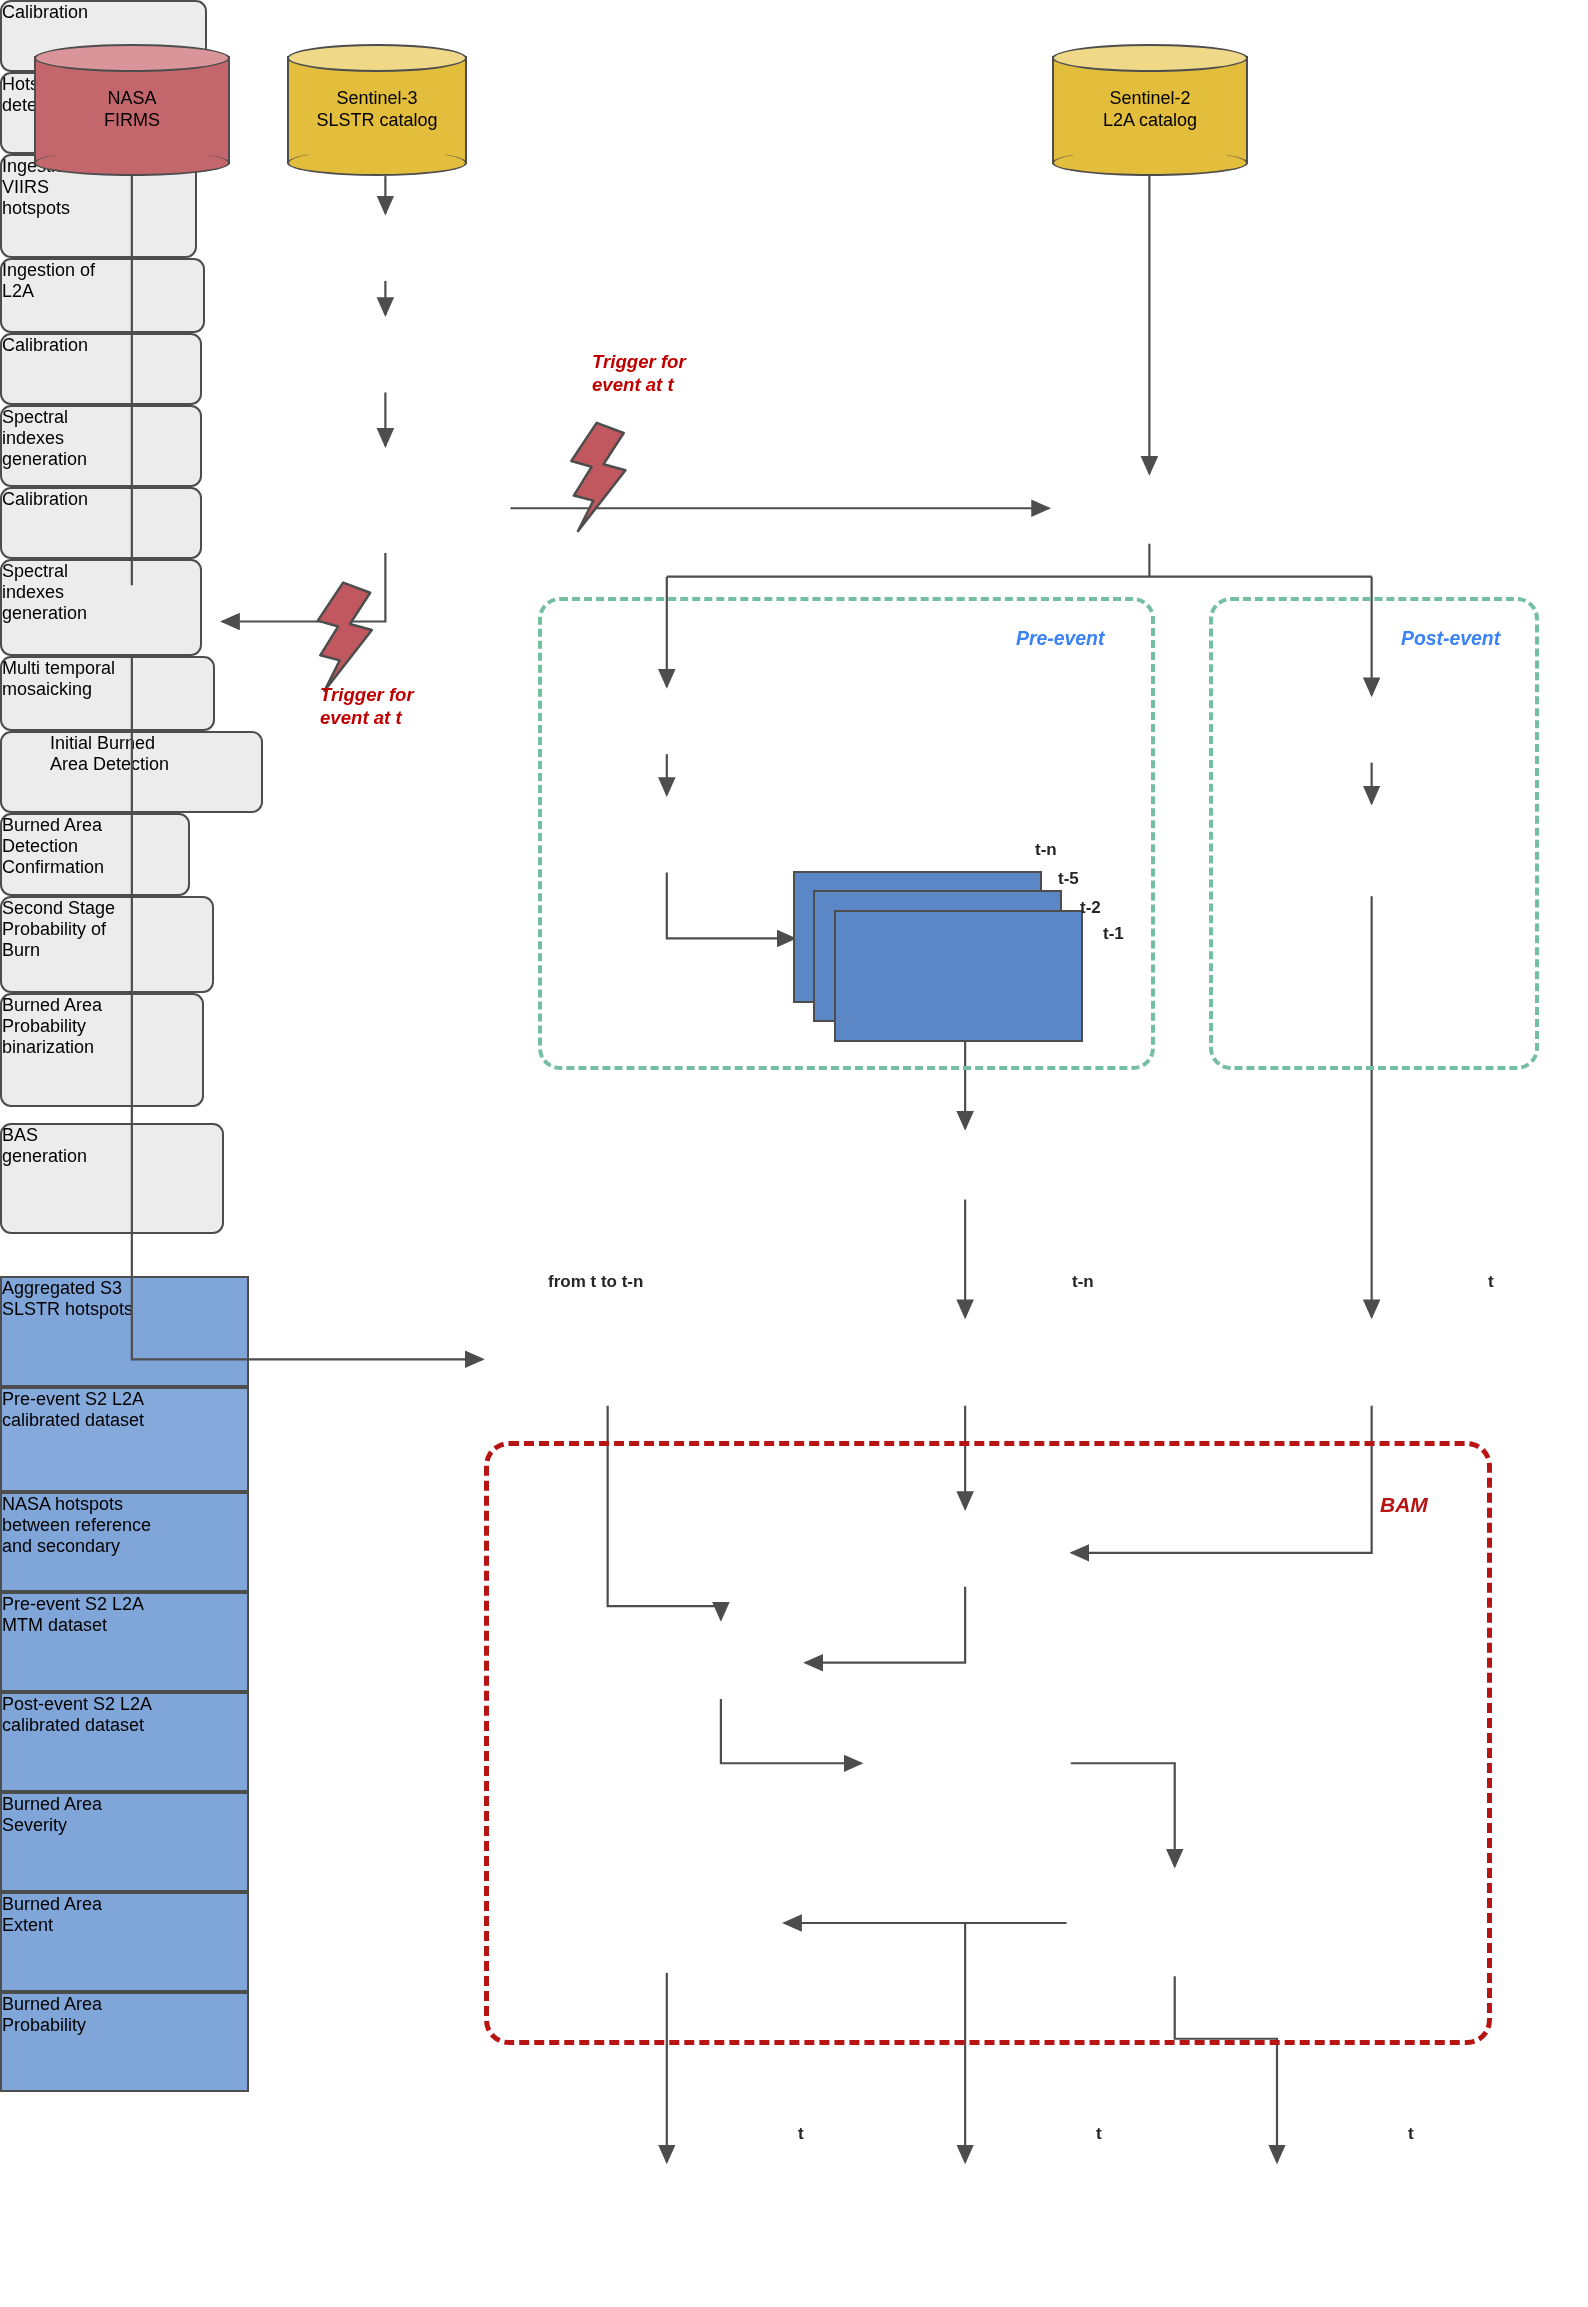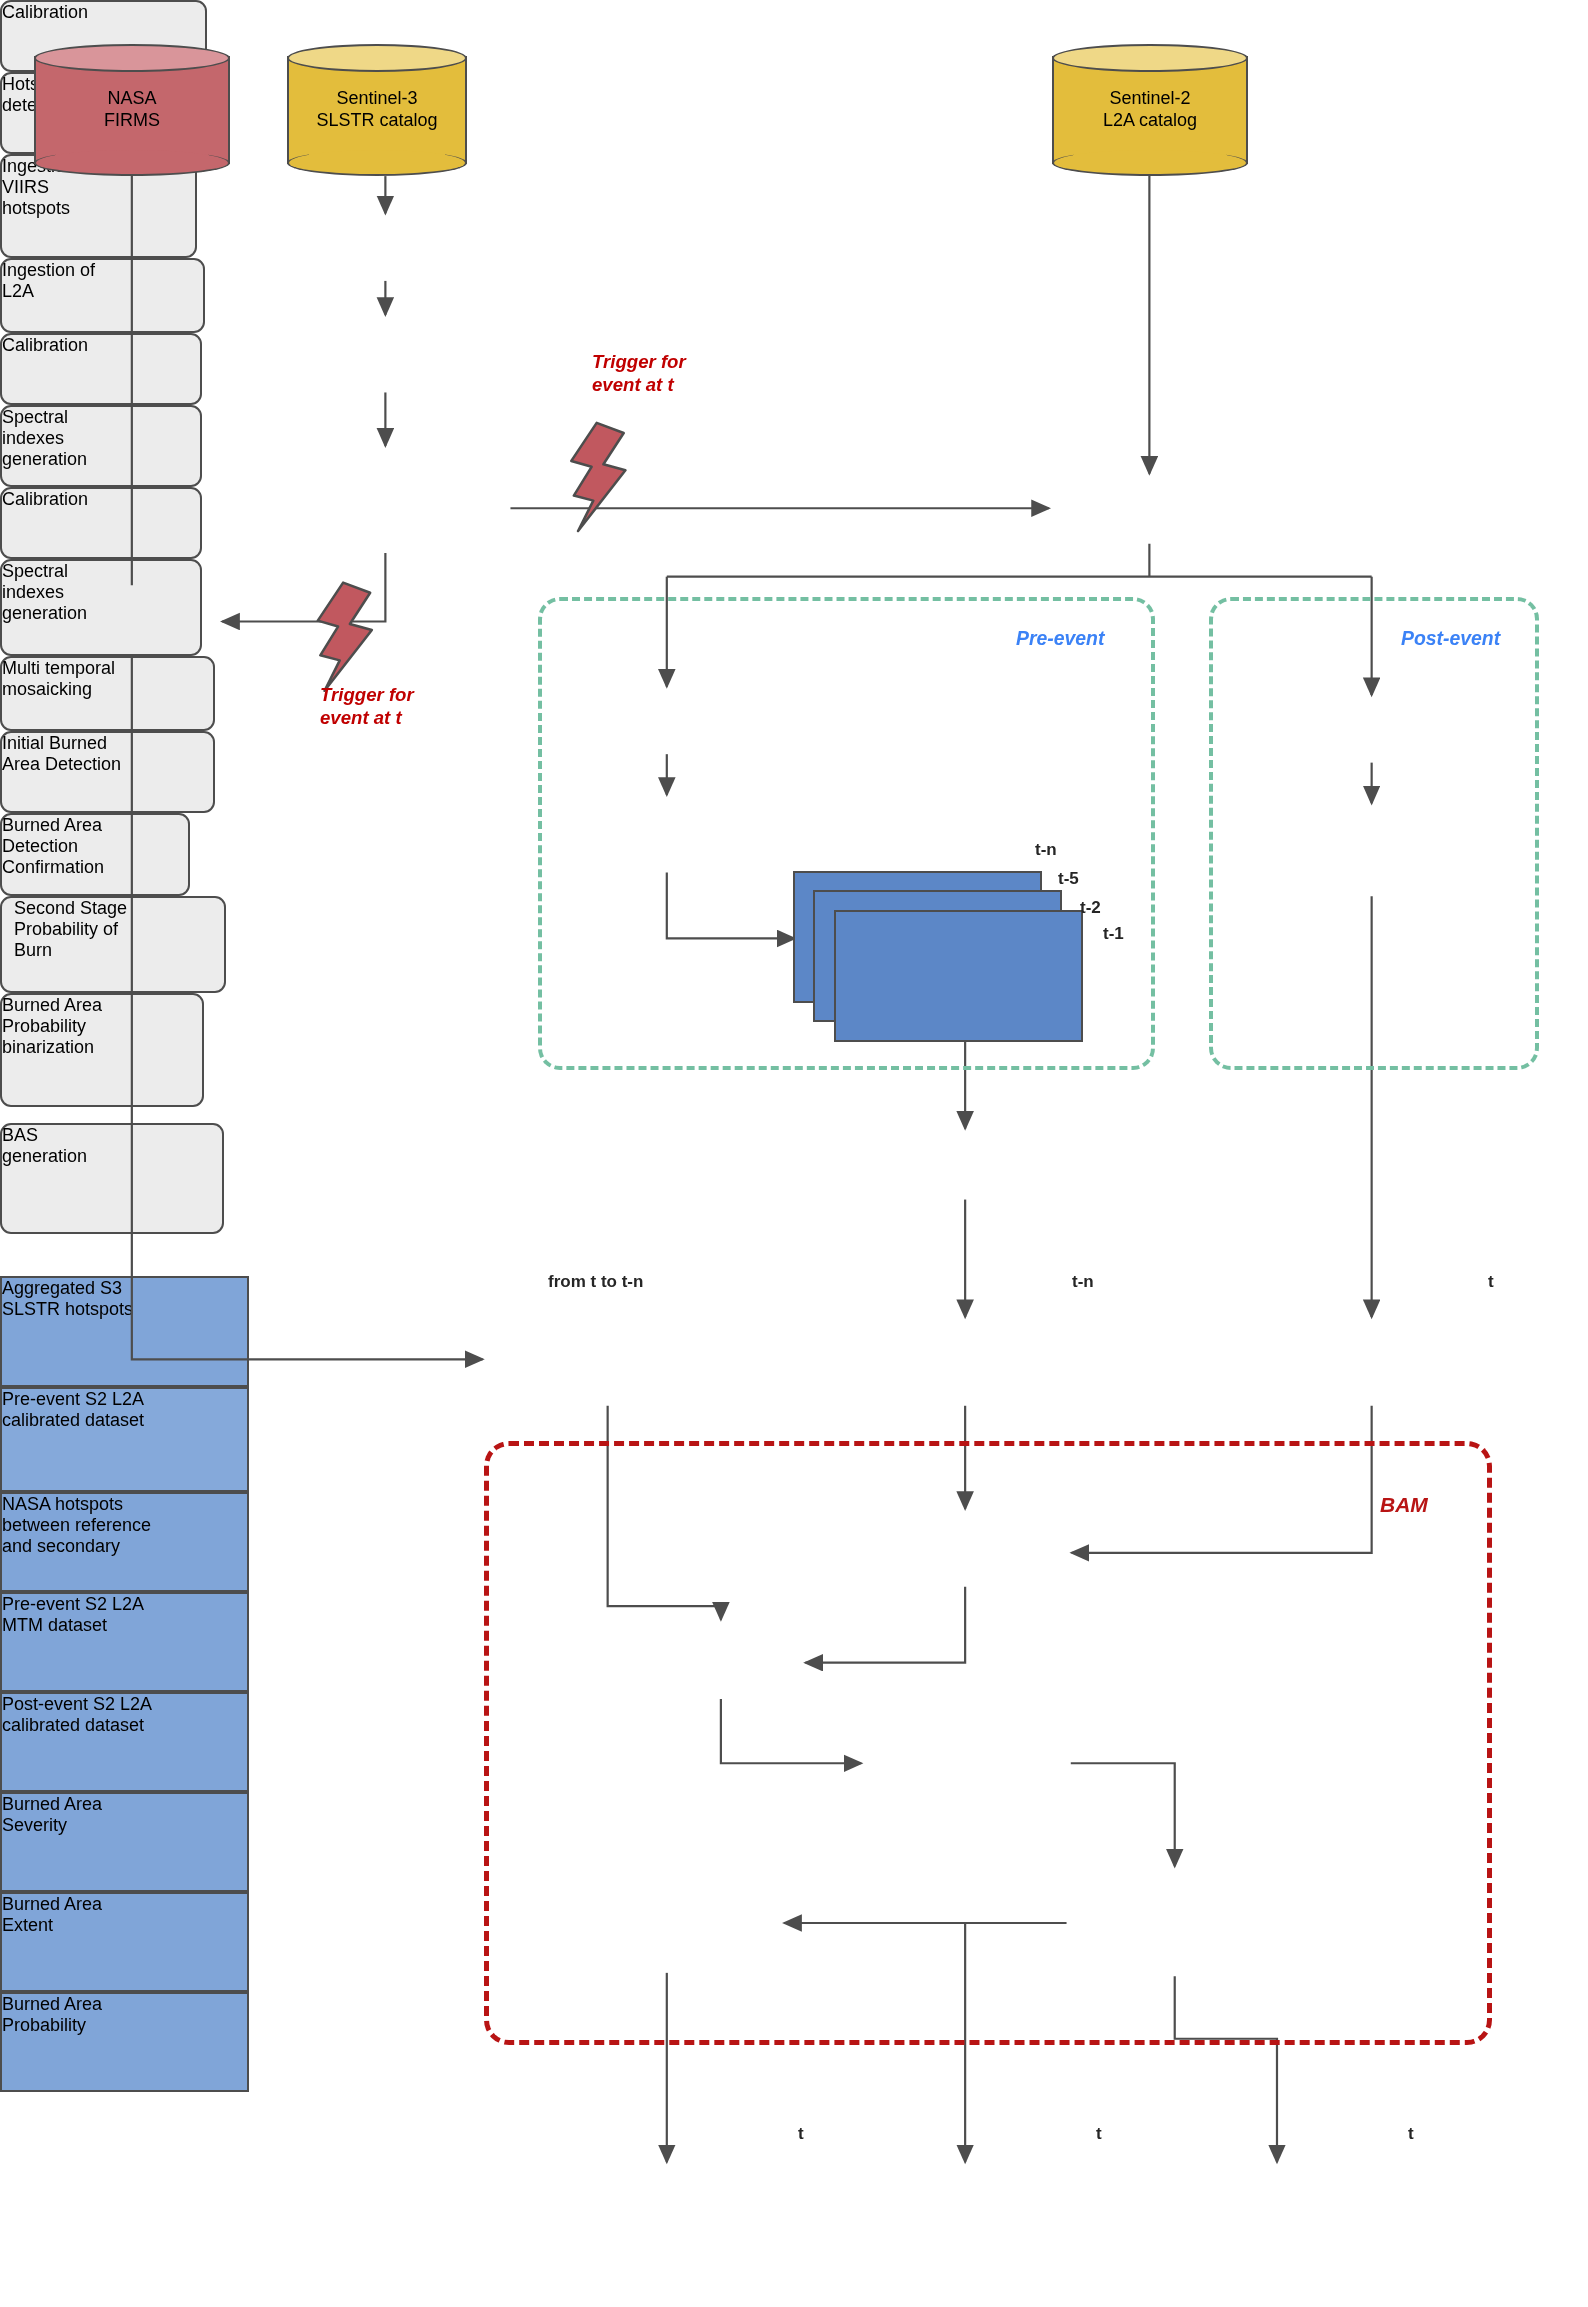--- a/index.html
+++ b/index.html
@@ -201,36 +201,36 @@
     </span>
   </div>
 
   <div class="proc" style="left:860px;top:1129px;width:211px;height:71px;">
     <span>
       <span>Multi temporal</span><br>
       <span>mosaicking</span>
     </span>
   </div>
 
-  <div class="proc" style="left:860px;top:1509px;width:211px;height:78px;">
+  <div class="proc" style="left:860px;top:1509px;width:211px;height:78px;padding-left:48px;">
     <span>
       <span>Initial Burned</span><br>
       <span>Area Detection</span>
     </span>
   </div>
 
   <div class="proc" style="left:620px;top:1620px;width:186px;height:79px;">
     <span>
       <span>Burned Area</span><br>
       <span>Detection</span><br>
       <span>Confirmation</span>
     </span>
   </div>
 
-  <div class="proc" style="left:861px;top:1713px;width:210px;height:93px;padding-left:12px;">
+  <div class="proc" style="left:861px;top:1713px;width:210px;height:93px;">
     <span>
       <span>Second Stage</span><br>
       <span>Probability of</span><br>
       <span>Burn</span>
     </span>
   </div>
 
   <div class="proc" style="left:1067px;top:1867px;width:200px;height:110px;">
     <span>
       <span>Burned Area</span><br>

